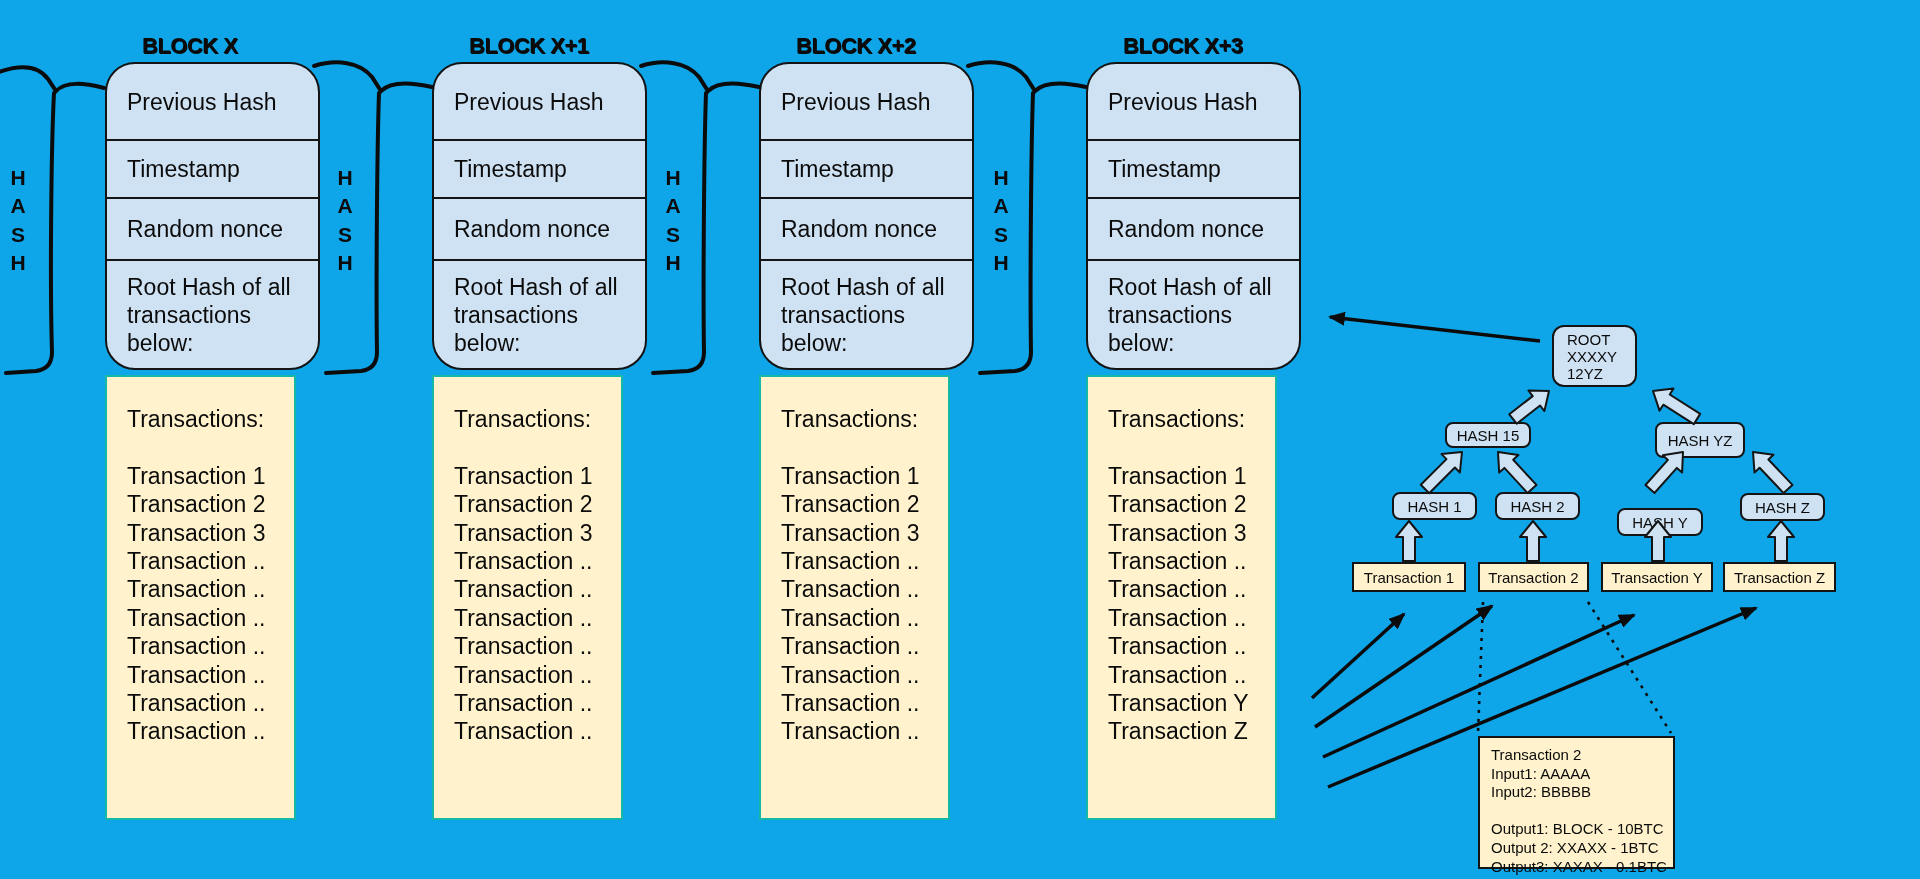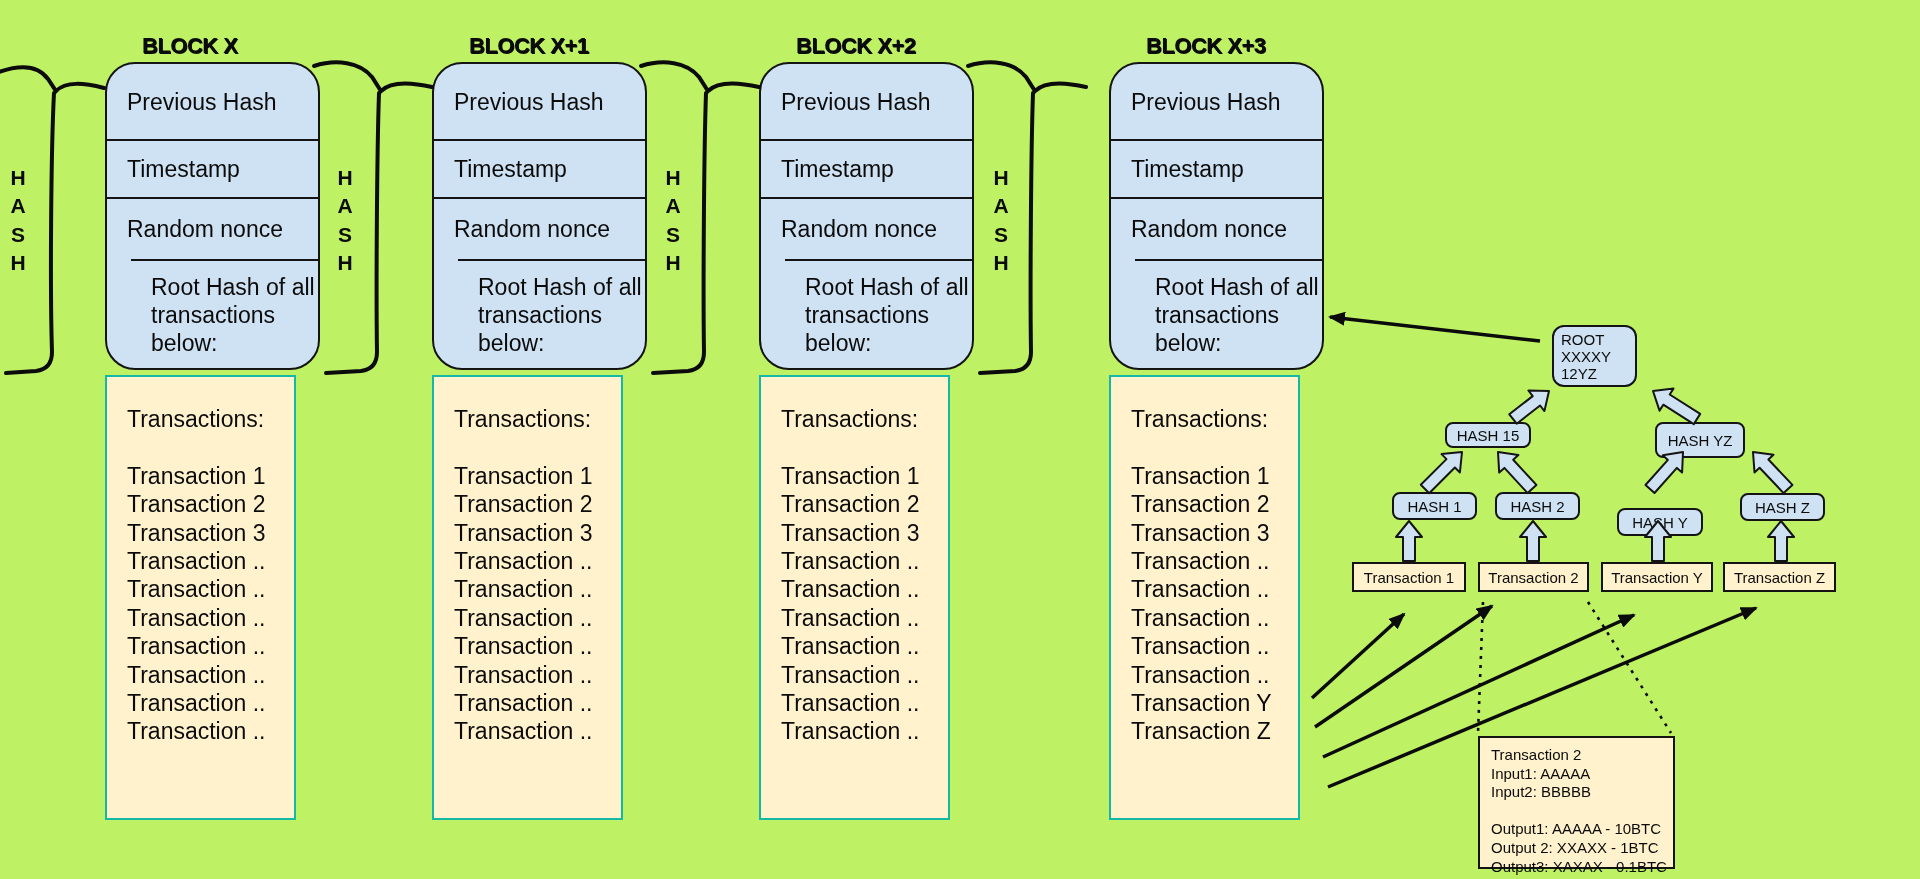--- a/index.html
+++ b/index.html
@@ -1,18 +1,18 @@
 <!DOCTYPE html>
 <html><head>
 <meta charset="utf-8">
 <style>
   html,body{margin:0;padding:0;}
   #stage{
     position:relative; width:1920px; height:879px; overflow:hidden;
-    background:#bef264;
+    background:#0ea5e9;
     font-family:"Liberation Sans", sans-serif;
     color:#0b0b0b;
   }
   
   .block{position:absolute; top:0; width:215px; height:879px;}
   .block-title{
     position:absolute; top:33px; left:37px;
     font-size:22px; font-weight:bold; letter-spacing:-0.5px; color:#0b0b0b;
     text-shadow:0.8px 0.8px 0 #0b0b0b;
     white-space:nowrap;
@@ -22,21 +22,21 @@
     background:#cfe2f3; border:2px solid #141414; border-radius:30px;
     box-sizing:border-box; display:flex; flex-direction:column;
   }
   .field{
     display:flex; align-items:center; padding-left:20px;
     font-size:23px; line-height:28px;
   }
   .f0{height:75px;}
   .f1{height:56px; border-top:2px solid #141414;}
   .f2{height:60px; border-top:2px solid #141414;}
-  .f3{flex:1; border-top:2px solid #141414; align-items:center;margin-left:24px;}
+  .f3{flex:1; border-top:2px solid #141414; align-items:center;}
   .f3 span{display:block; width:172px;}
   .tx-box{
     position:absolute; top:375px; left:0; width:191px; height:445px;
     background:#fff2cc; border:2px solid #14b8a6; box-sizing:border-box;
     padding:28px 0 0 20px; font-size:23px;
   }
   .tx-row{height:28.4px; line-height:28.4px; white-space:nowrap;}
   
   .hash-label{
     position:absolute; top:164px; width:24px; text-align:center;
@@ -46,21 +46,21 @@
   
   .mnode{
     position:absolute; background:#cfe2f3; border:2px solid #141414;
     border-radius:8px; box-sizing:border-box;
     display:flex; align-items:center; justify-content:center;
     font-size:15px; white-space:nowrap;
   }
   .mroot{
     position:absolute; left:1552px; top:325px; width:85px; height:62px;
     background:#cfe2f3; border:2px solid #141414; border-radius:12px;
-    box-sizing:border-box; padding:4px 0 0 7px;
+    box-sizing:border-box; padding:4px 0 0 13px;
     font-size:15px; line-height:17px;
   }
   .mleaf{
     position:absolute; top:562px; height:30px;
     background:#fff2cc; border:2px solid #141414; box-sizing:border-box;
     display:flex; align-items:center; justify-content:center;
     font-size:15px; white-space:nowrap;
   }
   
   .detail-box{
@@ -152,21 +152,21 @@
         <div class="tx-row">Transaction ..</div>
         <div class="tx-row">Transaction ..</div>
         <div class="tx-row">Transaction ..</div>
         <div class="tx-row">Transaction ..</div>
         <div class="tx-row">Transaction ..</div>
         <div class="tx-row">Transaction ..</div>
         <div class="tx-row">Transaction ..</div>
     </div>
   </div>
 
-  <div class="block" style="left:1109px">
+  <div class="block" style="left:1086px">
     <div class="block-title">BLOCK X+3</div>
     <div class="header-box">
       <div class="field f0">Previous Hash</div>
       <div class="field f1">Timestamp</div>
       <div class="field f2">Random nonce</div>
       <div class="field f3">
           <span>Root Hash of all transactions below:</span>
         </div>
     </div>
     <div class="tx-box">
@@ -224,21 +224,21 @@
   <div class="mleaf" style="left:1352px; width:114px;">Transaction 1</div>
   <div class="mleaf" style="left:1478px; width:111px;">Transaction 2</div>
   <div class="mleaf" style="left:1601px; width:112px;">Transaction Y</div>
   <div class="mleaf" style="left:1723px; width:113px;">Transaction Z</div>
 
   <div class="detail-box">
     <div class="detail-line">Transaction 2</div>
       <div class="detail-line">Input1: AAAAA</div>
       <div class="detail-line">Input2: BBBBB</div>
       <div class="detail-line"></div>
-      <div class="detail-line">Output1: AAAAA - 10BTC</div>
+      <div class="detail-line">Output1: BLOCK - 10BTC</div>
       <div class="detail-line">Output 2: XXAXX - 1BTC</div>
       <div class="detail-line">Output3: XAXAX - 0.1BTC</div>
   </div>
 
   <svg id="overlay" width="1920" height="879" viewBox="0 0 1920 879">
     <defs>
       <marker id="ah" markerUnits="userSpaceOnUse" markerWidth="18" markerHeight="14" refX="15" refY="7" orient="auto">
         <path d="M0,0 L17,7 L0,14 z" fill="#0b0b0b"></path>
       </marker>
     </defs>

